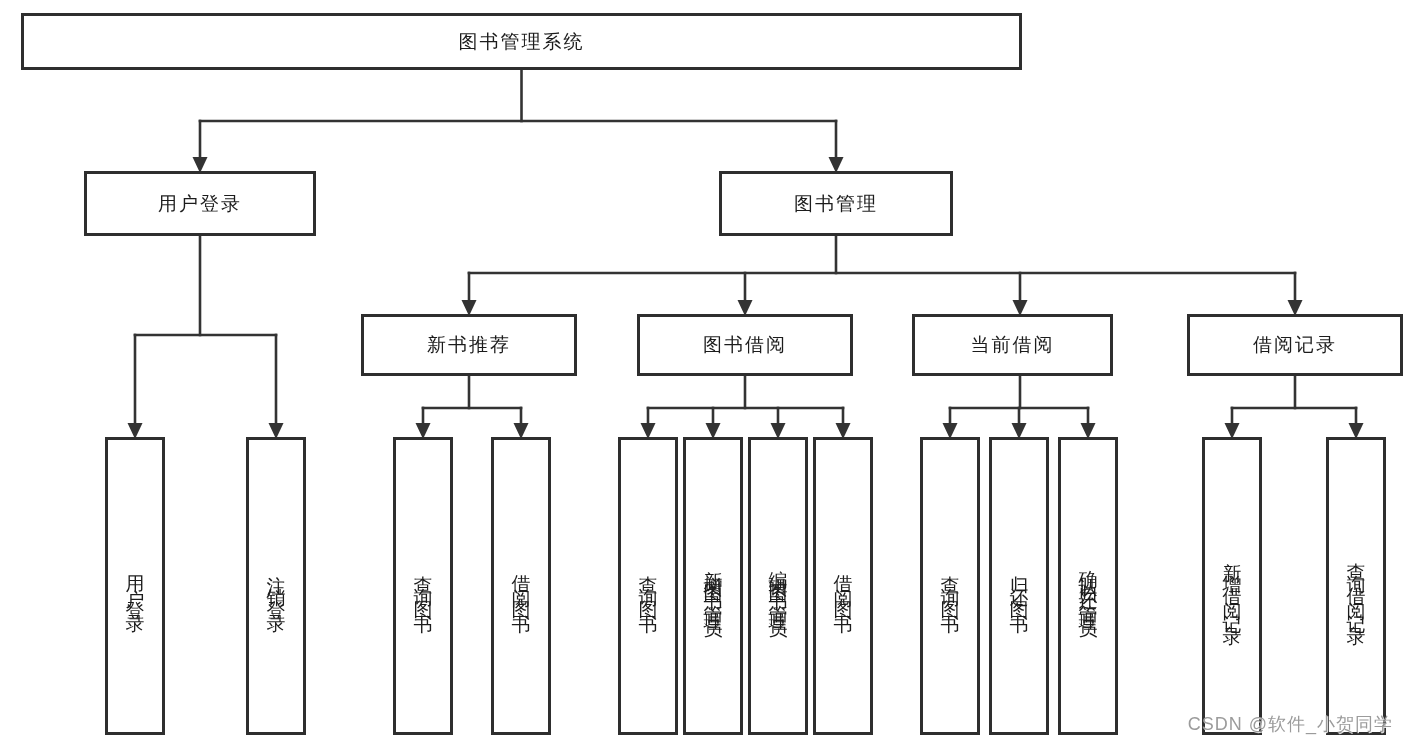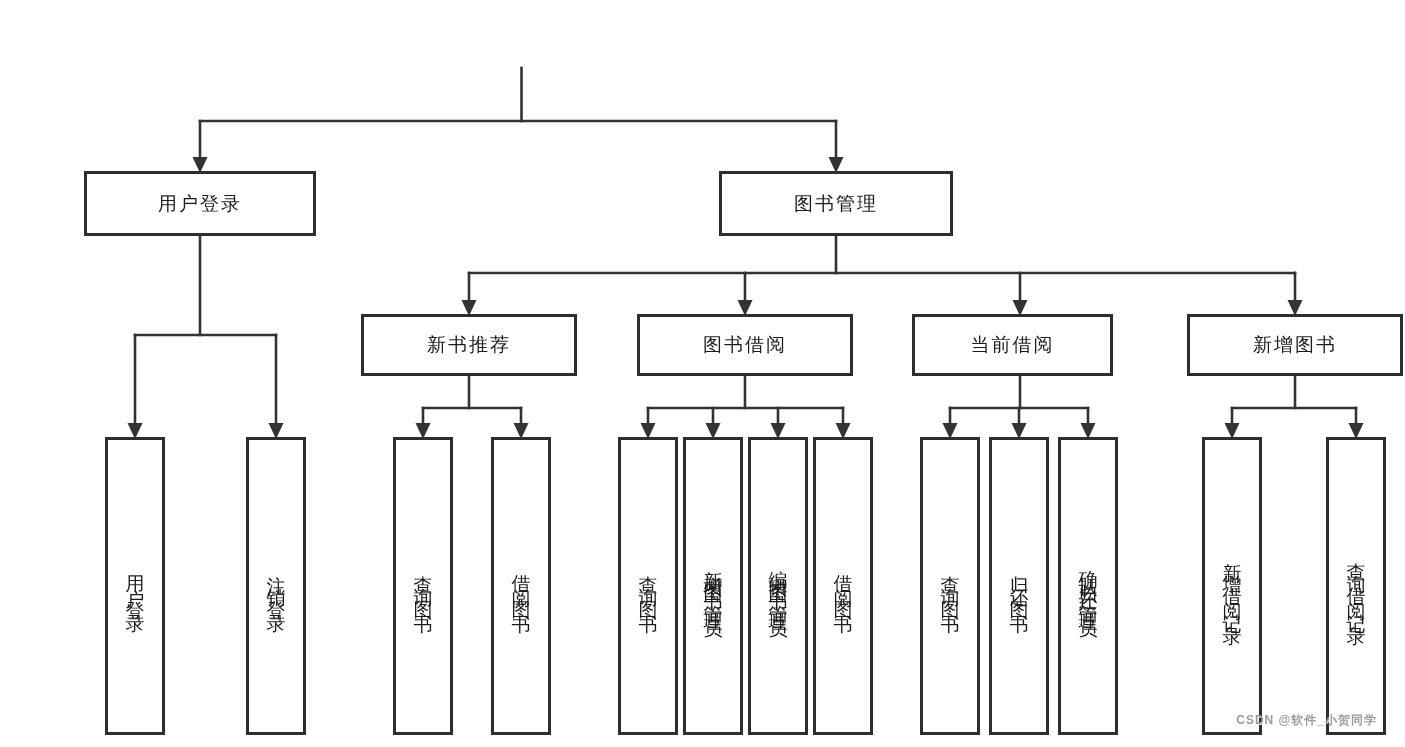--- a/index.html
+++ b/index.html
@@ -29,27 +29,26 @@
     text-orientation:mixed;
     white-space:normal;
     letter-spacing:13px;
     font-size:19px;
   }
   .node.leaf.dense{
     letter-spacing:7px;
   }
   #watermark{
     position:absolute;z-index:2;
-    right:28px;top:712px;
-    font-size:12px;
+    right:12px;top:712px;
+    font-size:18px;
     letter-spacing:1px;
     color:var(--watermark,#9b9b9b);
     text-shadow:1px 1px 0 rgba(255,255,255,0.85);
     white-space:nowrap;
-    font-weight:bold;
   }
 </style>
 </head>
 <body>
 
 <div id="canvas">
   <svg id="connectors" width="1405" height="747">
       <line x1="521.5" y1="68" x2="521.5" y2="121" stroke="#333333" stroke-width="2.6" stroke-linecap="square"></line>
       <line x1="200" y1="121" x2="836" y2="121" stroke="#333333" stroke-width="2.6" stroke-linecap="square"></line>
       <line x1="200" y1="121" x2="200" y2="161" stroke="#333333" stroke-width="2.6" stroke-linecap="square"></line>
@@ -97,28 +96,29 @@
       <line x1="1088" y1="408" x2="1088" y2="427" stroke="#333333" stroke-width="2.6" stroke-linecap="square"></line>
       <polygon points="1080.5,423 1095.5,423 1088,439" fill="#333333"></polygon>
       <line x1="1295" y1="374" x2="1295" y2="408" stroke="#333333" stroke-width="2.6" stroke-linecap="square"></line>
       <line x1="1232" y1="408" x2="1356" y2="408" stroke="#333333" stroke-width="2.6" stroke-linecap="square"></line>
       <line x1="1232" y1="408" x2="1232" y2="427" stroke="#333333" stroke-width="2.6" stroke-linecap="square"></line>
       <polygon points="1224.5,423 1239.5,423 1232,439" fill="#333333"></polygon>
       <line x1="1356" y1="408" x2="1356" y2="427" stroke="#333333" stroke-width="2.6" stroke-linecap="square"></line>
       <polygon points="1348.5,423 1363.5,423 1356,439" fill="#333333"></polygon>
     </svg>
 
+  <div class="node" style="left: 21px; top: 13px; width: 1001px; height: 57px;">图书管理系统</div>
 
   <div class="node" style="left: 84px; top: 171px; width: 232px; height: 65px;">用户登录</div>
   <div class="node" style="left: 361px; top: 314px; width: 216px; height: 62px;">新书推荐</div>
 
   <div class="node" style="left: 719px; top: 171px; width: 234px; height: 65px;">图书管理</div>
   <div class="node" style="left: 637px; top: 314px; width: 216px; height: 62px;">图书借阅</div>
   <div class="node" style="left: 912px; top: 314px; width: 201px; height: 62px;">当前借阅</div>
-  <div class="node" style="left: 1187px; top: 314px; width: 216px; height: 62px;">新增图书</div>
+  <div class="node" style="left: 1187px; top: 314px; width: 216px; height: 62px;">借阅记录</div>
 
   <div class="node leaf" style="left: 105px; top: 437px; width: 60px; height: 298px;">用户登录</div>
   <div class="node leaf" style="left: 246px; top: 437px; width: 60px; height: 298px;">注销登录</div>
 
   <div class="node leaf" style="left: 393px; top: 437px; width: 60px; height: 298px;">查询图书</div>
   <div class="node leaf" style="left: 491px; top: 437px; width: 60px; height: 298px;">借阅图书</div>
 
   <div class="node leaf" style="left: 618px; top: 437px; width: 60px; height: 298px;">查询图书</div>
   <div class="node leaf dense" style="left: 683px; top: 437px; width: 60px; height: 298px;">新增图书（管理员）</div>
   <div class="node leaf dense" style="left: 748px; top: 437px; width: 60px; height: 298px;">编辑图书（管理员）</div>

